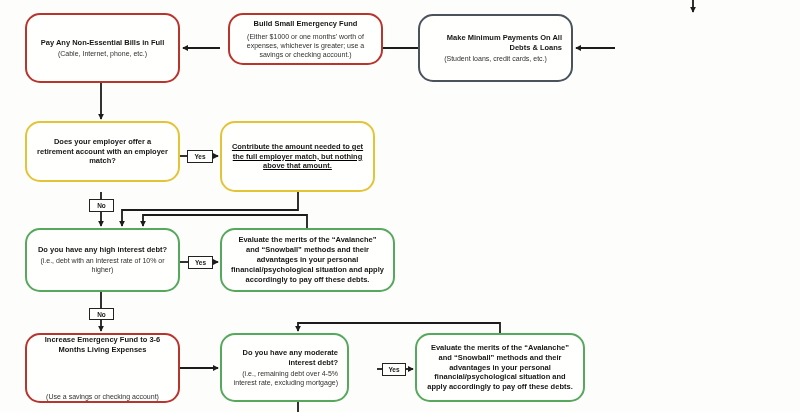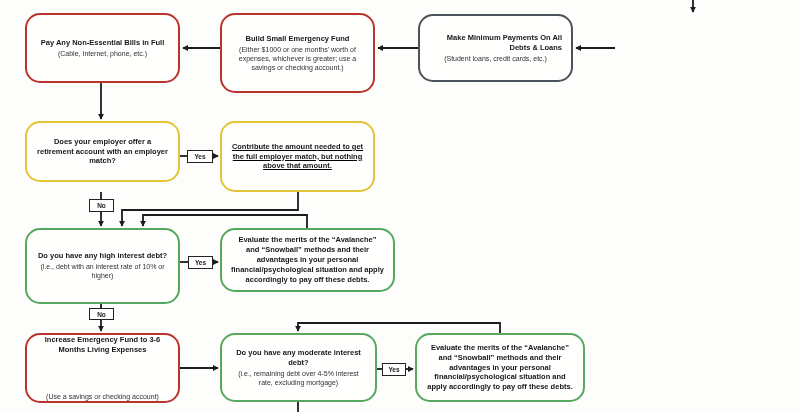--- a/index.html
+++ b/index.html
@@ -55,54 +55,54 @@
       <polyline points="500,333 500,323 298,323 298,331" marker-end="url(#arr)"></polyline>
       <polyline points="298,402 298,412"></polyline>
     </g>
   </svg>
 
   <div class="node" style="left: 25px; top: 13px; width: 155px; height: 70px; border-color: rgb(184, 53, 46);">
     <div class="title">Pay Any Non-Essential Bills in Full</div>
     <div class="sub">(Cable, Internet, phone, etc.)</div>
   </div>
 
-  <div class="node" style="left: 220px; top: 13px; width: 155px; height: 80px; border-color: rgb(184, 53, 46);">
+  <div class="node" style="left: 228px; top: 13px; width: 155px; height: 52px; border-color: rgb(184, 53, 46); justify-content: space-between;">
     <div class="title">Build Small Emergency Fund</div>
     <div class="sub">(Either $1000 or one months' worth of expenses, whichever is greater; use a savings or checking account.)</div>
   </div>
 
   <div class="node" style="left: 418px; top: 14px; width: 155px; height: 68px; border-color: rgb(74, 82, 92); text-align: right;">
     <div class="title">Make Minimum Payments On All Debts &amp; Loans</div>
     <div class="sub">(Student loans, credit cards, etc.)</div>
   </div>
 
 
   <div class="node" style="left: 25px; top: 121px; width: 155px; height: 61px; border-color: rgb(228, 196, 55);">
     <div class="title">Does your employer offer a retirement account with an employer match?</div>
   </div>
 
   <div class="node" style="left: 220px; top: 121px; width: 155px; height: 71px; border-color: rgb(228, 196, 55); text-decoration: underline;">
     <div class="title">Contribute the amount needed to get the full employer match, but nothing above that amount.</div>
   </div>
 
-  <div class="node" style="left: 25px; top: 228px; width: 155px; height: 76px; border-color: rgb(85, 168, 92);">
+  <div class="node" style="left: 25px; top: 228px; width: 155px; height: 64px; border-color: rgb(85, 168, 92);">
     <div class="title">Do you have any high interest debt?</div>
     <div class="sub">(i.e., debt with an interest rate of 10% or higher)</div>
   </div>
 
   <div class="node" style="left: 220px; top: 228px; width: 175px; height: 64px; border-color: rgb(85, 168, 92);">
     <div class="title">Evaluate the merits of the “Avalanche” and “Snowball” methods and their advantages in your personal financial/psychological situation and apply accordingly to pay off these debts.</div>
   </div>
 
   <div class="node" style="left: 25px; top: 333px; width: 155px; height: 70px; border-color: rgb(184, 53, 46); gap: 36px;">
     <div class="title">Increase Emergency Fund to 3-6 Months Living Expenses</div>
     <div class="sub">(Use a savings or checking account)</div>
   </div>
 
-  <div class="node" style="left: 220px; top: 333px; width: 157px; height: 69px; border-color: rgb(85, 168, 92);">
+  <div class="node" style="left: 220px; top: 333px; width: 129px; height: 69px; border-color: rgb(85, 168, 92); text-align: right;">
     <div class="title">Do you have any moderate interest debt?</div>
     <div class="sub">(i.e., remaining debt over 4-5% interest rate, excluding mortgage)</div>
   </div>
 
   <div class="node" style="left: 415px; top: 333px; width: 170px; height: 69px; border-color: rgb(85, 168, 92);">
     <div class="title">Evaluate the merits of the “Avalanche” and “Snowball” methods and their advantages in your personal financial/psychological  situation and apply accordingly to pay off these debts.</div>
   </div>
 
   <div class="tag" style="left:187px;top:150px;width:26px;height:13px">Yes</div>
   <div class="tag" style="left:89px;top:199px;width:25px;height:13px">No</div>

